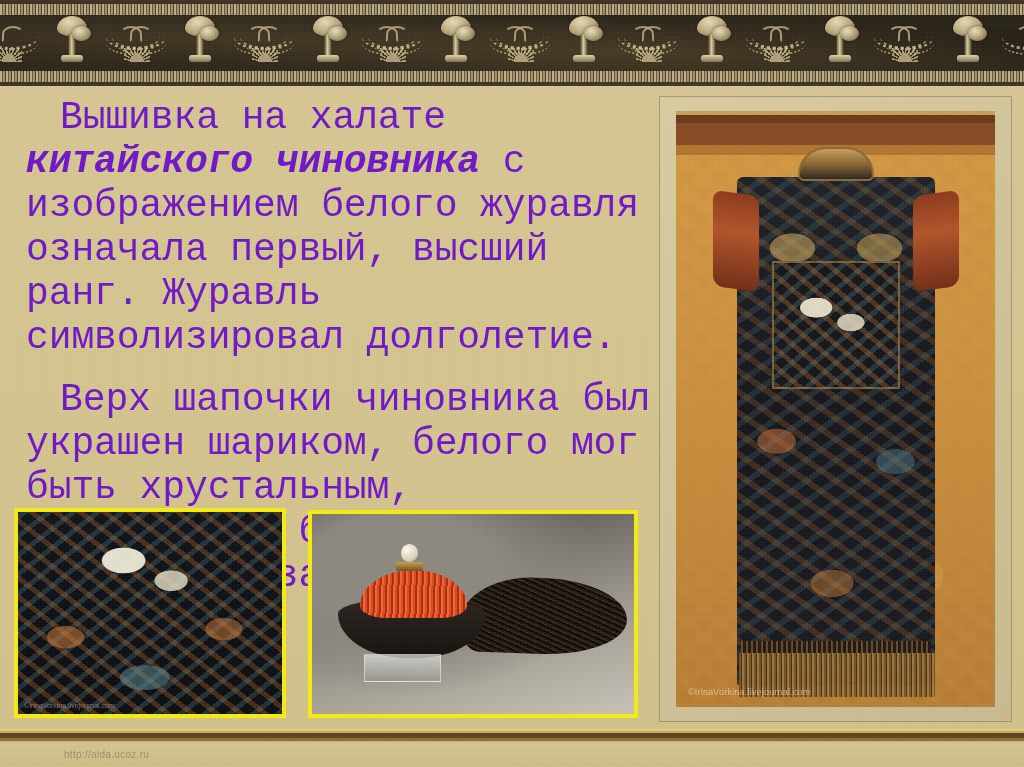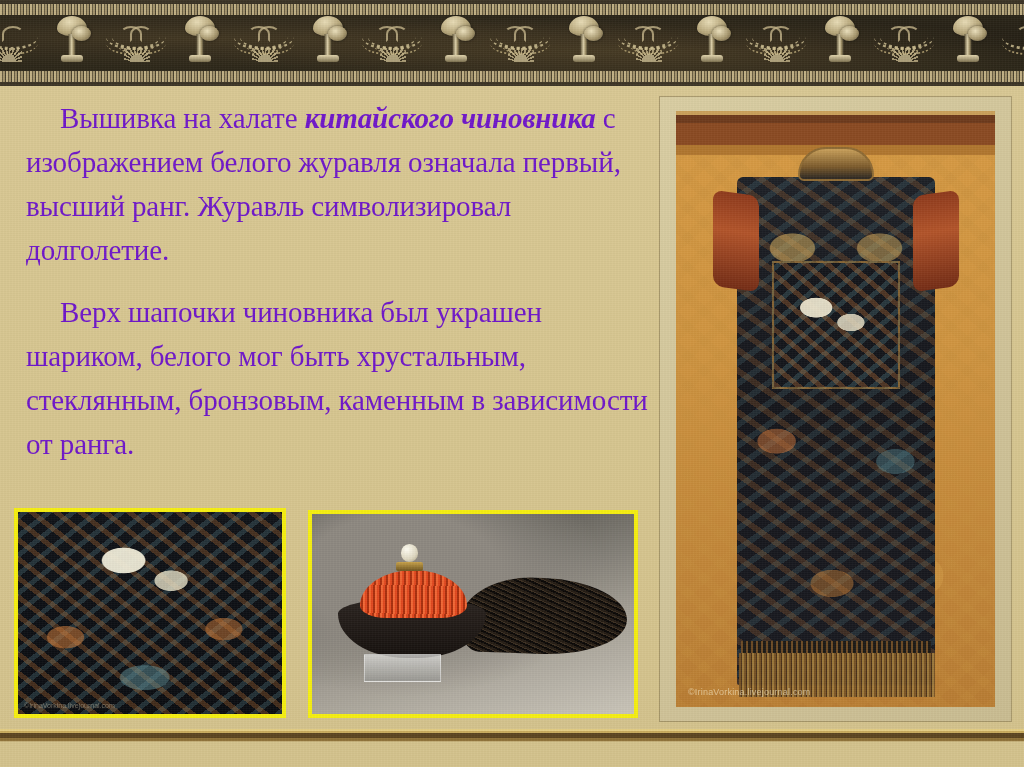--- a/index.html
+++ b/index.html
@@ -101,23 +101,23 @@
       repeating-conic-gradient(from 200deg at 50% 100%, #cdbd90 0deg 8deg, rgba(0,0,0,0) 8deg 16deg);
     opacity:.75;
   }
 
   
   #textcol{
     position:absolute; left:26px; top:96px; width:632px;
   }
   .para{
     color:#6f17c9;
-    font-size:29px;
+    font-size:38px;
     line-height:44px;
-    font-family:Liberation Serif, serif;
+    font-family:Liberation Mono, monospace;
     text-indent:34px;
     letter-spacing:-.1px;
   }
   .para + .para{ margin-top:18px; }
   .em{ font-style:italic; font-weight:bold; }
 
   
   #robe-frame{
     position:absolute; left:660px; top:97px; width:351px; height:624px;
     background:linear-gradient(135deg,#d9cda2,#c9bc91);
@@ -418,14 +418,17 @@
       <div class="hat-plume"></div>
       <div class="hat-brim"></div>
       <div class="hat-fringe"></div>
       <div class="hat-finial-base"></div>
       <div class="hat-finial"></div>
       <div class="hat-stand"></div>
     </div>
   </div>
 
   <div id="band"></div>
+  <div id="footer">
+    <div id="footer-url">http://aida.ucoz.ru</div>
+  </div>
 
 </div>
 
 </body></html>

